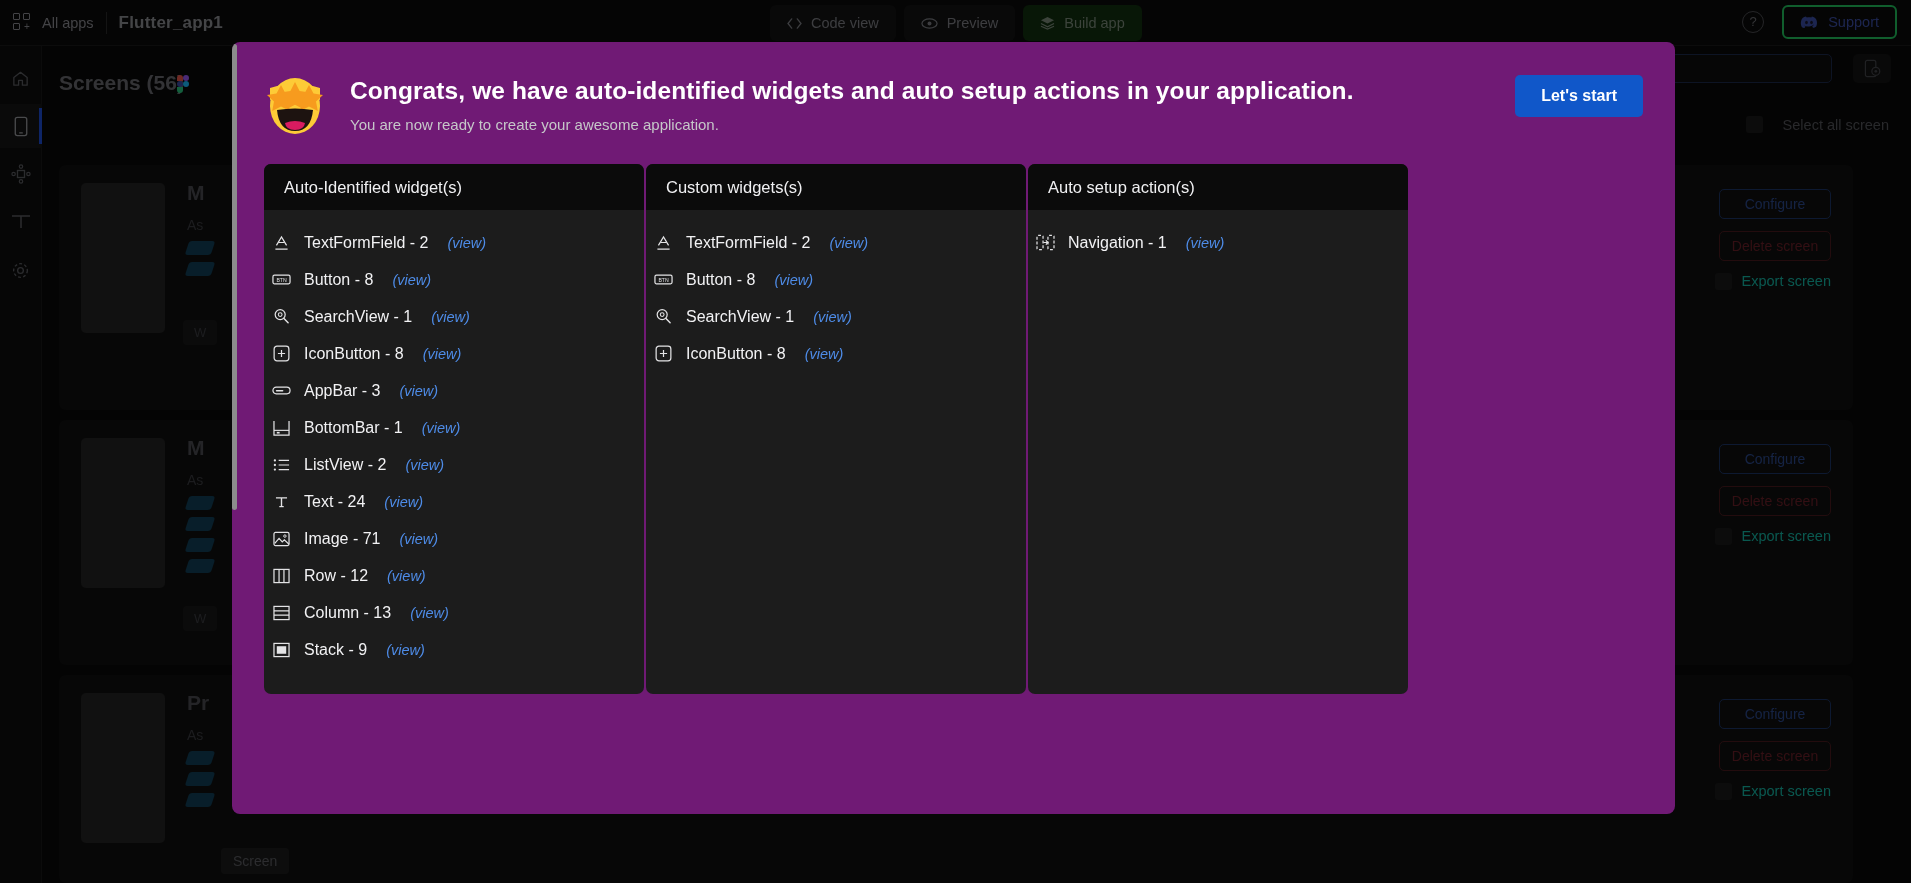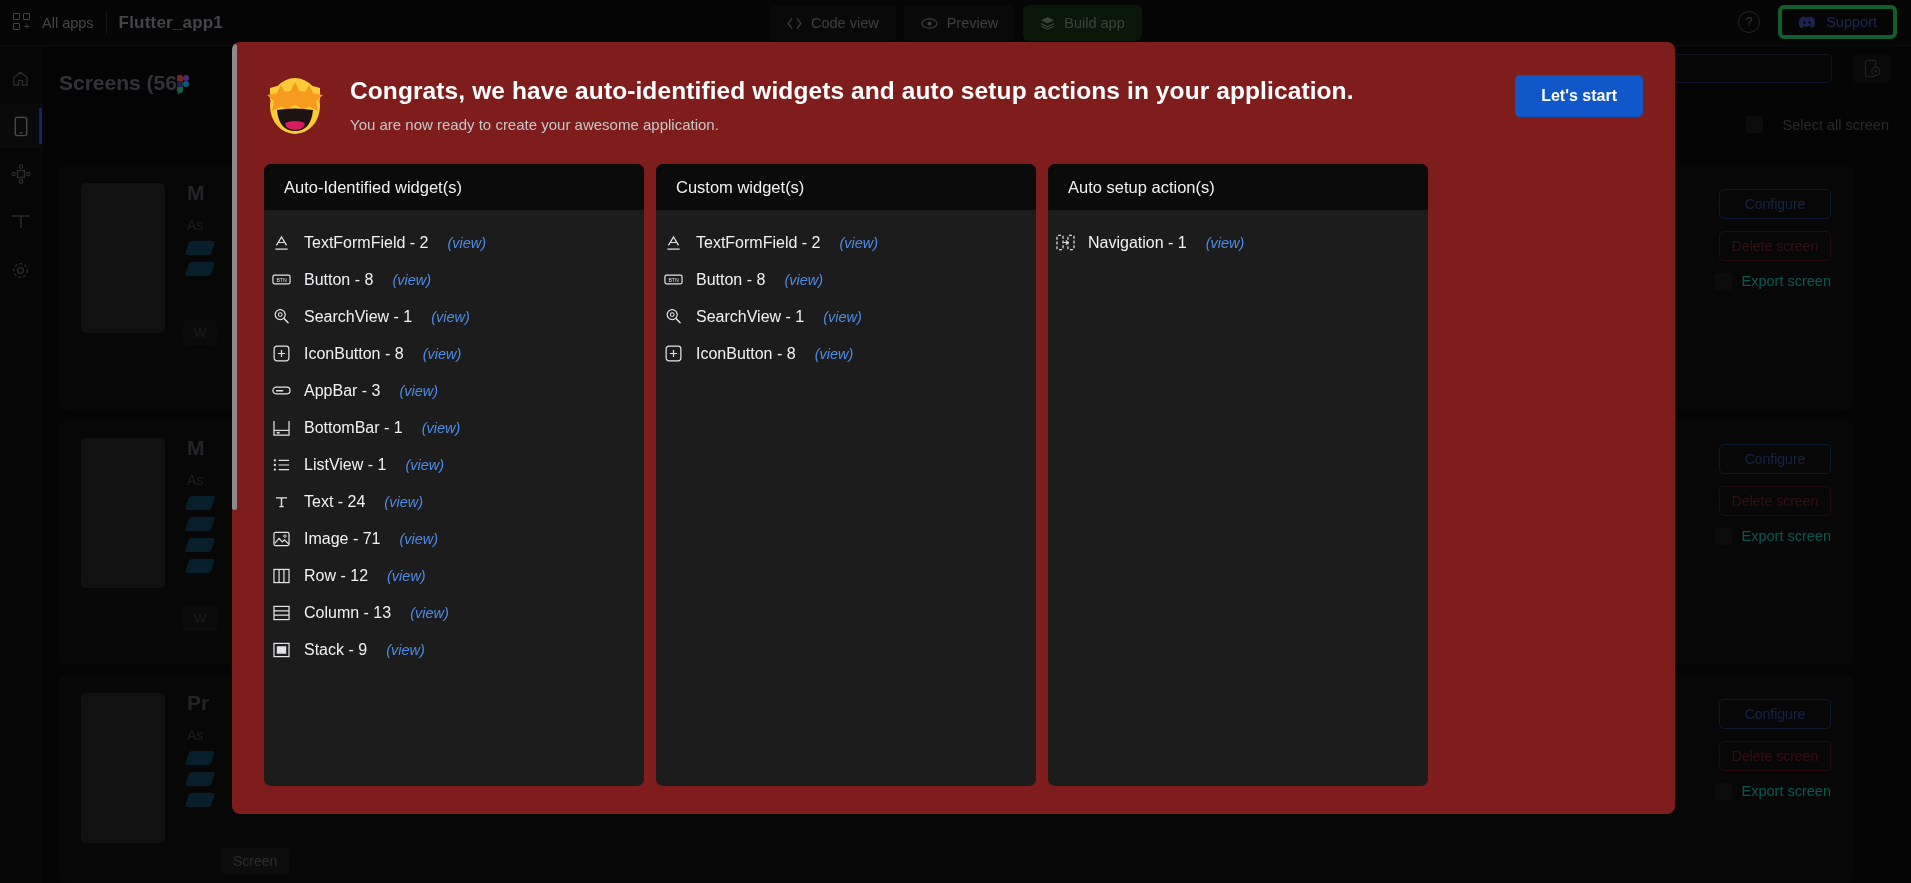--- a/index.html
+++ b/index.html
@@ -35,21 +35,21 @@
   .tb-btn {
     display: flex; align-items: center; gap: 9px; height: 36px; padding: 0 17px;
     border-radius: 6px; background: #141414; color: #7f8086; font-size: 14.5px;
   }
   .tb-btn.green { background: #11300f; color: #7d8d7c; }
 
   .tb-right { position: absolute; right: 14px; top: 5px; display: flex; align-items: center; gap: 18px; }
   .help-ico { width: 22px; height: 22px; border: 1.5px solid #4c4d51; border-radius: 50%; color: #6c6d72; font-size: 13px; text-align: center; line-height: 19px; }
   .support-btn {
     display: flex; align-items: center; gap: 10px; height: 34px; padding: 0 16px;
-    border: 4px solid #22c55e; border-radius: 6px; color: #3c4fa8; font-size: 14.5px;
+    border: 2px solid #22c55e; border-radius: 6px; color: #3c4fa8; font-size: 14.5px;
   }
 
   
   .rail {
     position: absolute; left: 0; top: 46px; width: 42px; height: 837px;
     background: #0d0d0d; border-right: 1px solid #171717;
     display: flex; flex-direction: column; align-items: center; padding-top: 10px; gap: 4px;
   }
   .rail-item { width: 42px; height: 44px; display: flex; align-items: center; justify-content: center; position: relative; color: #5b5c61; }
   .rail-item.active { background: #151515; }
@@ -80,34 +80,34 @@
   .btn-configure { width: 112px; height: 30px; border: 1px solid #1d3566; border-radius: 5px; color: #2c4a8f; font-size: 14px; display: flex; align-items: center; justify-content: center; }
   .btn-delete { width: 112px; height: 30px; border: 1px solid #4a1b1f; border-radius: 5px; color: #6b2028; font-size: 14px; display: flex; align-items: center; justify-content: center; }
   .exp-row { display: flex; align-items: flex-start; gap: 10px; color: #14b8a6; font-size: 14.5px; }
 
   .screen-chip { position: absolute; left: 221px; top: 848px; background: #1d1d1d; border-radius: 4px; color: #5c5d62; font-size: 14px; padding: 5px 12px; }
 
   
   .overlay { position: absolute; inset: 0; background: rgba(0,0,0,0.52); }
   .modal {
     position: absolute; left: 232px; top: 42px; width: 1443px; height: 772px;
-    background: #7f1d1d; border-radius: 8px; overflow: hidden;
+    background: #701a75; border-radius: 8px; overflow: hidden;
   }
   .modal-head { position: relative; height: 122px; padding: 30px 32px 0 32px; display: flex; align-items: flex-start; }
   .emoji-wrap { width: 62px; height: 62px; flex: 0 0 auto; margin-top: 2px; }
   .head-text { margin-left: 24px; padding-top: 5px; }
   .modal-title { color: #ffffff; font-size: 24.5px; font-weight: bold; letter-spacing: .1px; }
   .modal-sub { color: #c6c7c9; font-size: 15px; margin-top: 11px; }
   .start-btn {
     position: absolute; right: 32px; top: 33px; background: #1057c9; color: #fff;
     font-size: 16px; font-weight: bold; border: none; border-radius: 5px;
     padding: 0 26px; height: 42px; cursor: pointer; font-family: "Liberation Sans", sans-serif;
   }
 
-  .panels { display: flex; gap: 12px; padding: 0 32px; height: 622px; }
+  .panels { display: flex; gap: 2px; padding: 0 32px; height: 530px; }
   .panel { background: #1c1c1c; border-radius: 7px; width: 380px; overflow: hidden; position: relative; }
   .panel-head { background: #0b0b0b; height: 46px; display: flex; align-items: center; padding-left: 20px; color: #f0f0f2; font-size: 16.5px; }
   .panel-body { padding: 14px 0 10px 0; }
   .w-row { display: flex; align-items: center; gap: 13px; height: 37px; padding-left: 8px; }
   .w-ico { width: 19px; height: 19px; flex: 0 0 auto; display: flex; align-items: center; justify-content: center; color: #e3e3e5; }
   .w-label { color: #f2f2f4; font-size: 16px; }
   .w-view { color: #4e8ce8; font-size: 14.5px; margin-left: 6px; cursor: pointer; font-style: italic; }
 
   .scroll-track { position: absolute; left: 0px; top: 0; width: 5px; height: 530px; }
   .scroll-thumb { position: absolute; left: 0; top: 2px; width: 5px; height: 466px; background: #8c8c8c; border-radius: 3px; }
@@ -403,21 +403,21 @@
           </div>
           <div class="w-row">
             <span class="w-ico">
               <svg width="17" height="14" viewBox="0 0 18 14">
                   <circle cx="2" cy="2.2" r="1.2" fill="#e3e3e5"></circle>
                   <circle cx="2" cy="7" r="1.2" fill="#e3e3e5"></circle>
                   <circle cx="2" cy="11.8" r="1.2" fill="#e3e3e5"></circle>
                   <path d="M6 2.2 H17 M6 7 H17 M6 11.8 H17" stroke="#e3e3e5" stroke-width="1.3"></path>
                 </svg>
             </span>
-            <span class="w-label">ListView - 1</span>
+            <span class="w-label">ListView - 2</span>
             <span class="w-view">(view)</span>
           </div>
           <div class="w-row">
             <span class="w-ico">
               <svg width="13" height="12" viewBox="0 0 14 13">
                   <path d="M1 2 H13 M7 2 V11.5" stroke="#e3e3e5" stroke-width="1.5"></path>
                   <path d="M4.6 11.5 H9.4" stroke="#e3e3e5" stroke-width="1.3"></path>
                 </svg>
             </span>
             <span class="w-label">Text - 24</span>
@@ -465,21 +465,21 @@
             <span class="w-view">(view)</span>
           </div>
         </div>
       </div>
 
       <div class="scroll-track">
         <div class="scroll-thumb"></div>
       </div>
 
       <div class="panel">
-        <div class="panel-head">Custom widget(s)</div>
+        <div class="panel-head">Custom widgets(s)</div>
         <div class="panel-body">
           <div class="w-row">
             <span class="w-ico">
               <svg width="15" height="16" viewBox="0 0 16 17">
                   <path d="M2.6 11 L8 2 L13.4 11" stroke="#e3e3e5" stroke-width="1.3" fill="none"></path>
                   <path d="M4.8 8 H11.2" stroke="#e3e3e5" stroke-width="1.2"></path>
                   <path d="M1.5 15 H14.5" stroke="#e3e3e5" stroke-width="1.3"></path>
                 </svg>
             </span>
             <span class="w-label">TextFormField - 2</span>

